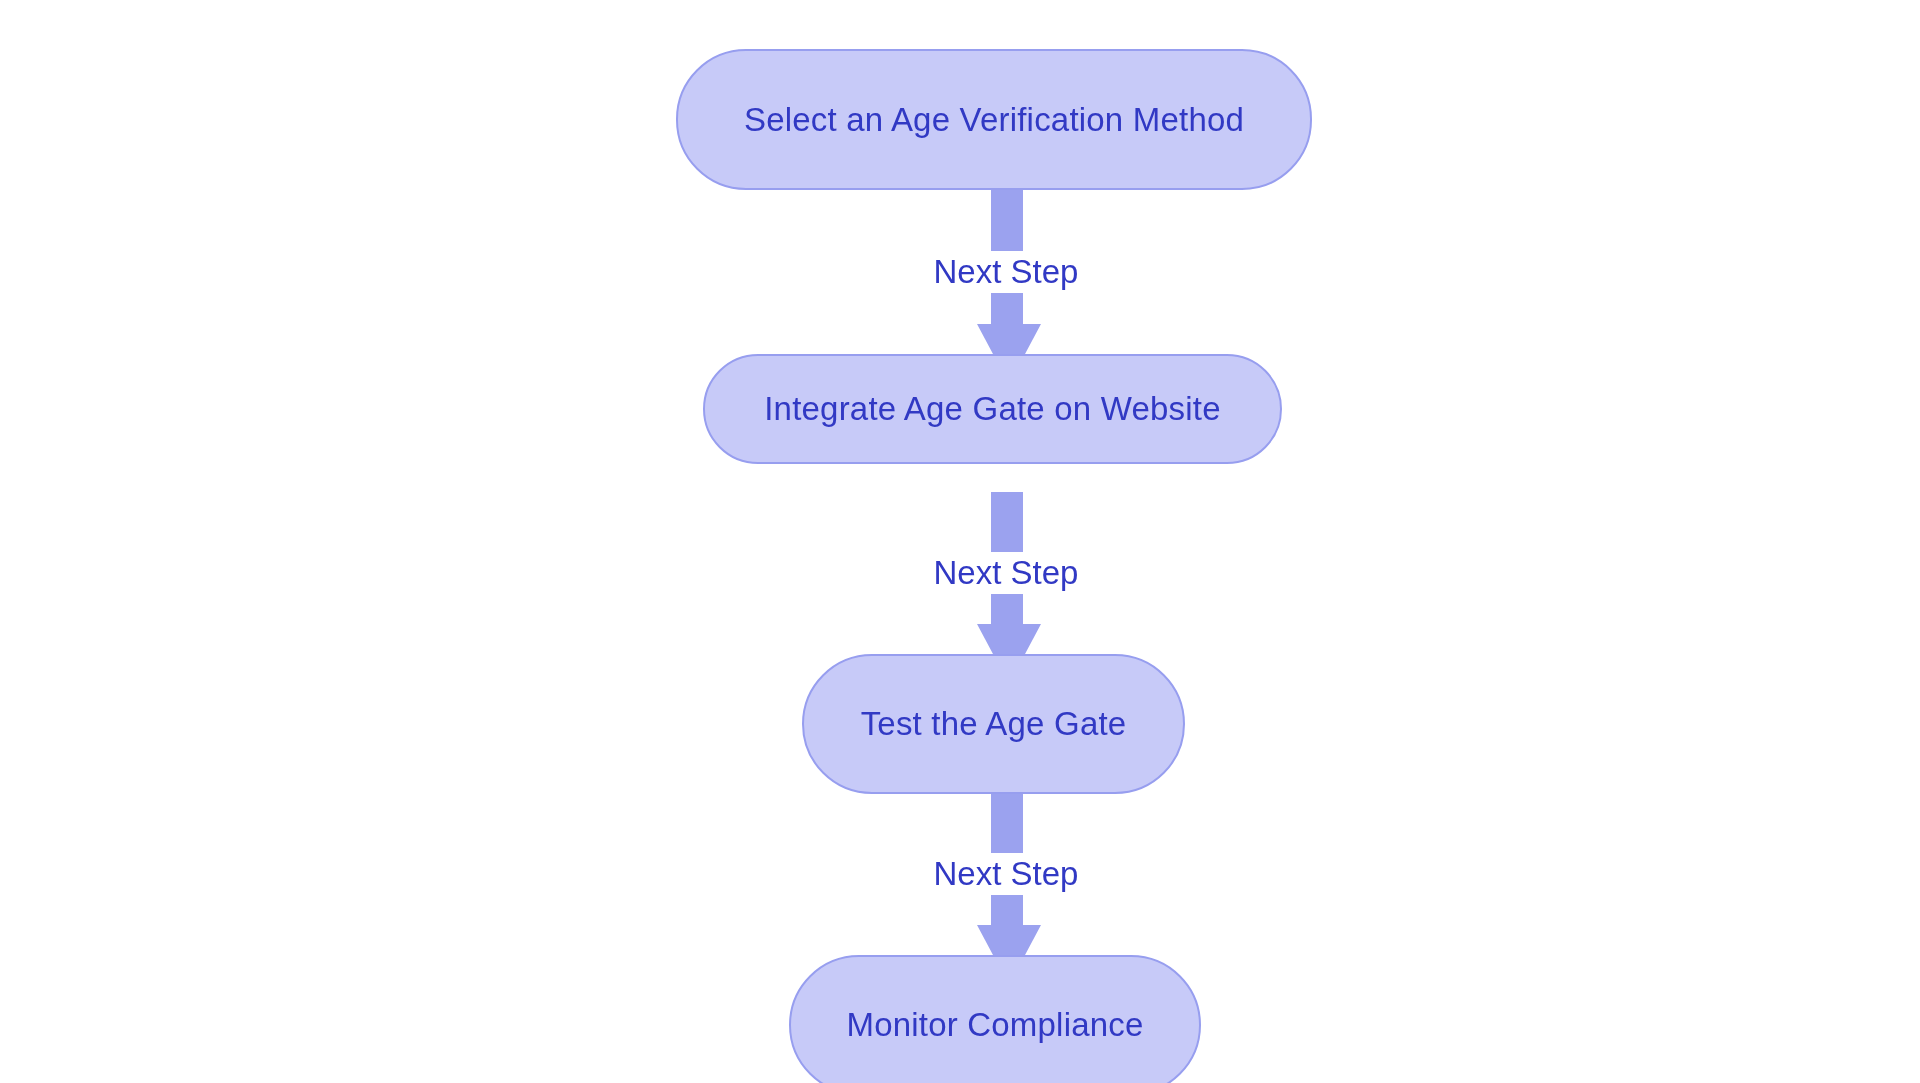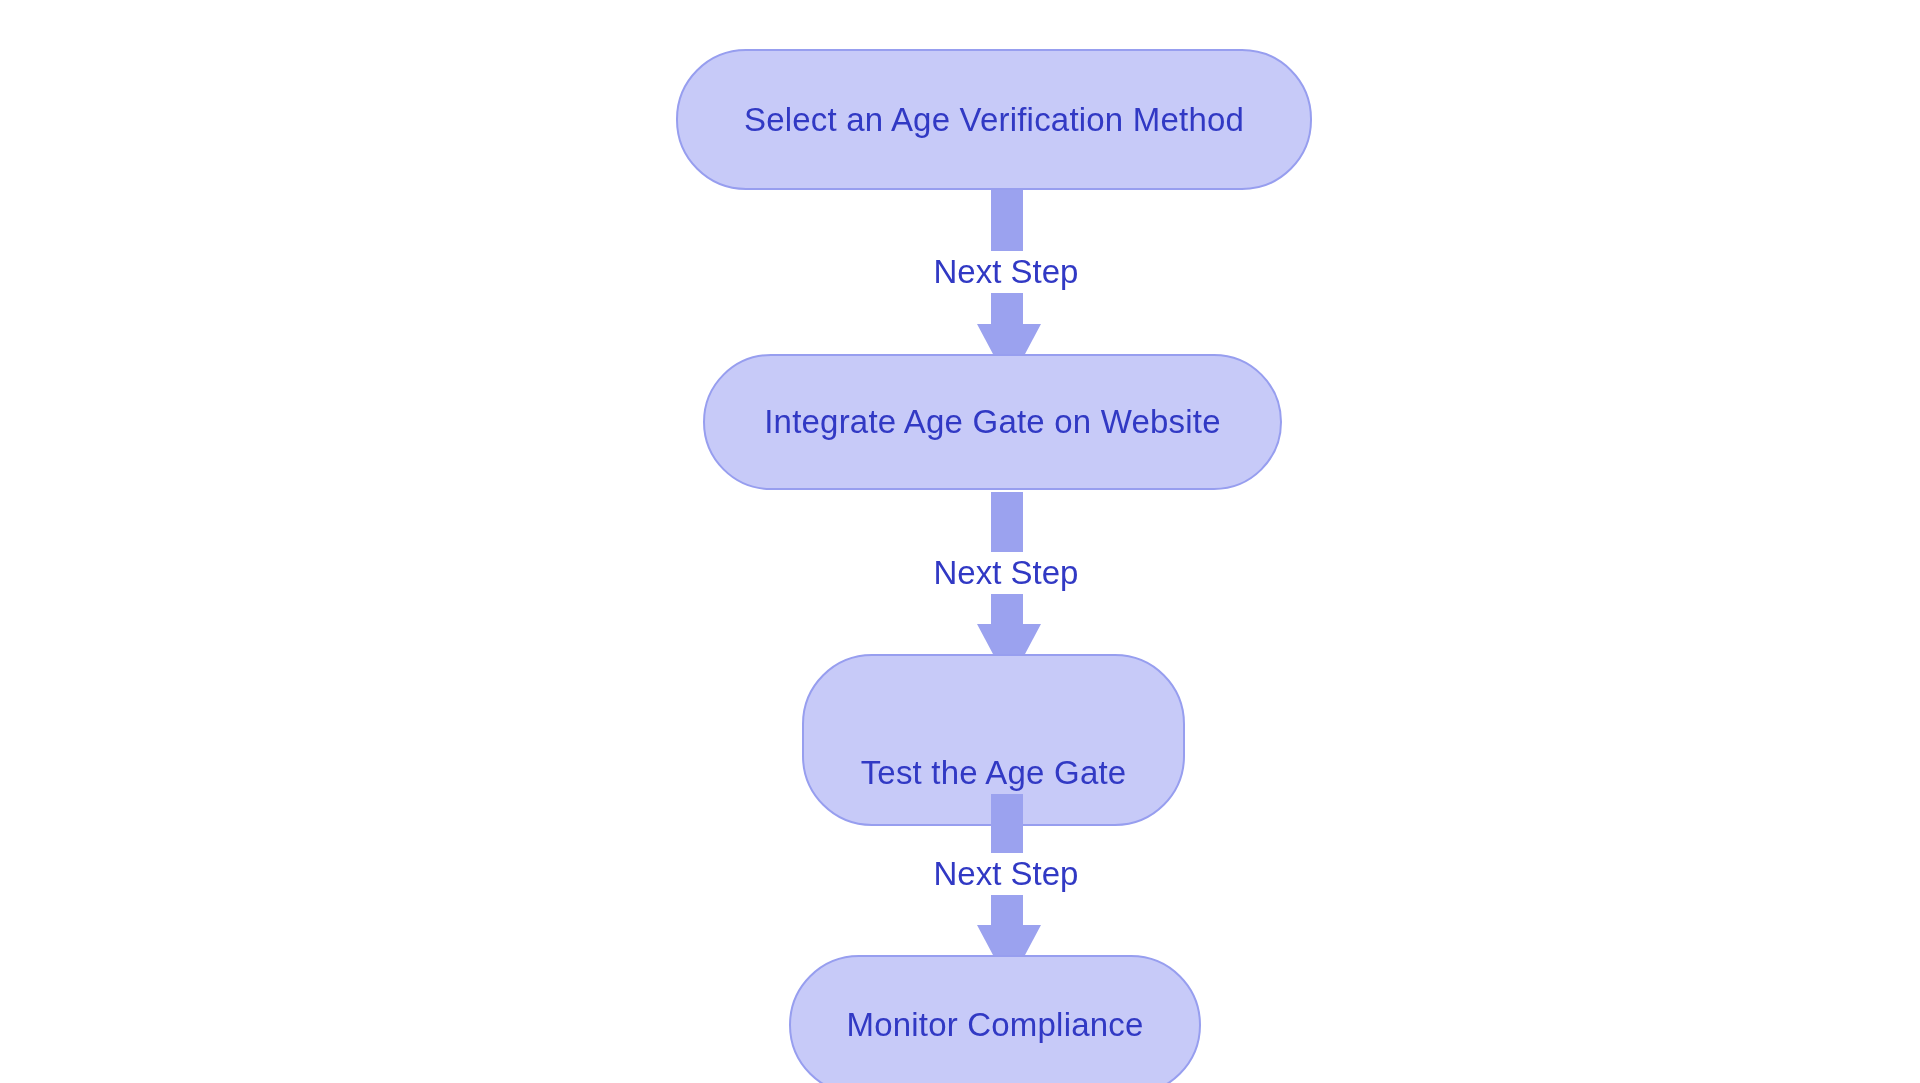--- a/index.html
+++ b/index.html
@@ -20,22 +20,22 @@
     display: flex;
     align-items: center;
     justify-content: center;
     color: #3139c4;
     font-size: 33px;
     font-weight: 500;
     letter-spacing: 0.2px;
     text-align: center;
   }
   .node-1 { left: 644px; top: 17px;  width: 636px; height: 141px; }
-  .node-2 { left: 671px; top: 322px; width: 579px; height: 136px; }
-  .node-3 { left: 770px; top: 622px; width: 383px; height: 172px; align-items: flex-end; }
+  .node-2 { left: 671px; top: 322px; width: 579px; height: 110px; }
+  .node-3 { left: 770px; top: 622px; width: 383px; height: 140px; }
   .node-4 { left: 757px; top: 923px; width: 412px; height: 140px; }
 
   .edge-line {
     position: absolute;
     left: 959px;
     width: 5px;
     background: #9ba2ef;
   }
   .line-1 { top: 158px; height: 137px; }
   .line-2 { top: 460px; height: 135px; }

